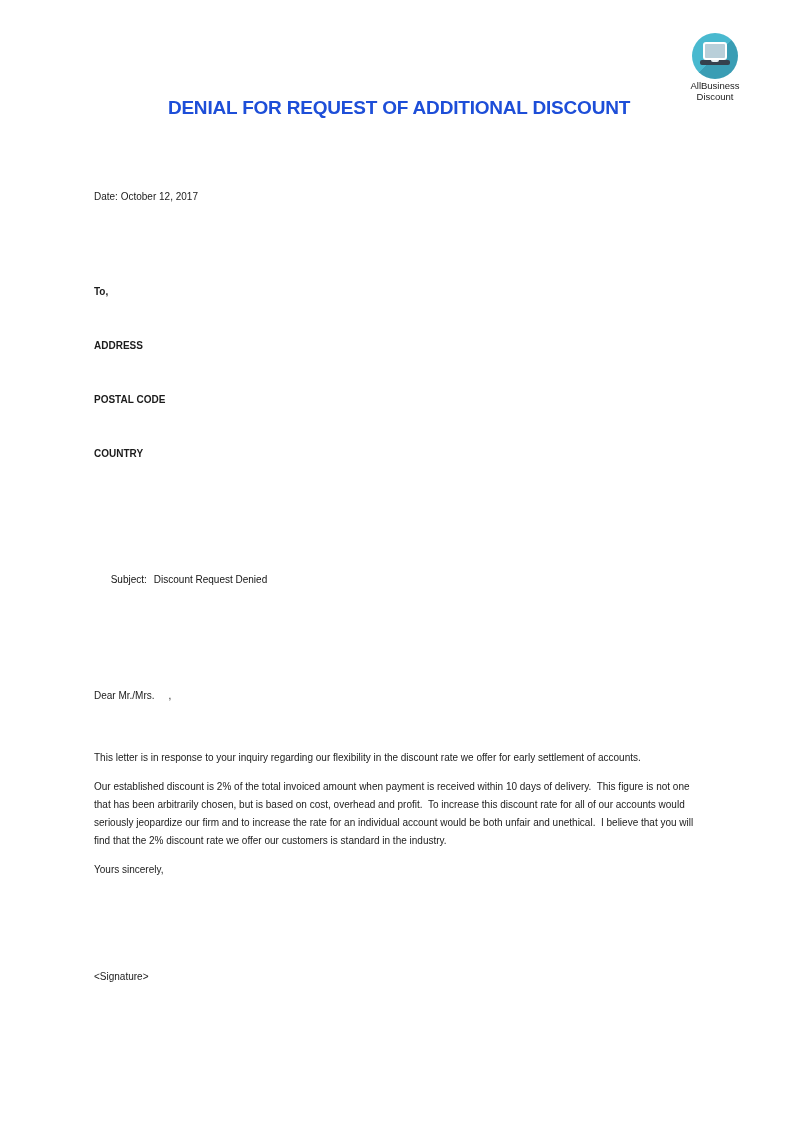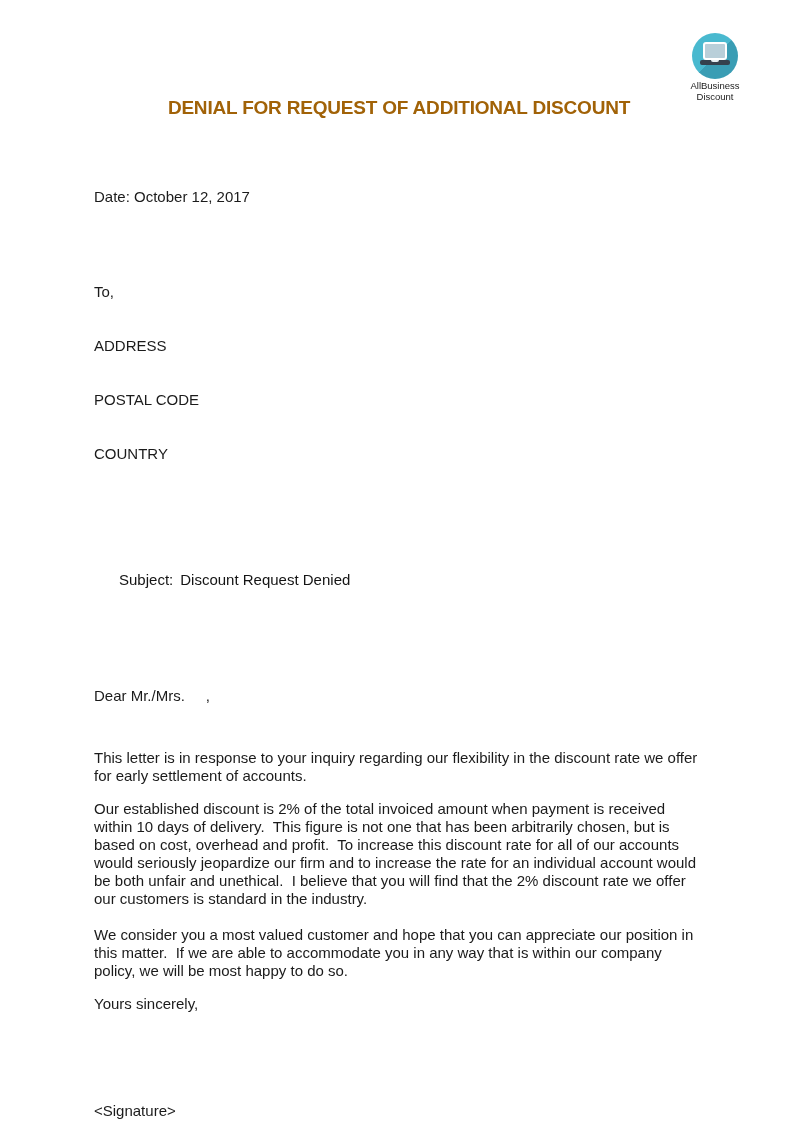--- a/index.html
+++ b/index.html
@@ -78,30 +78,30 @@
   .content {
     padding: 96px 89px 0 94px;
   }
   .title {
     margin: 0;
     text-align: center;
     font-size: 19px;
     line-height: 24px;
     font-weight: 700;
     letter-spacing: -0.2px;
-    color: #a16207;
+    color: #1d4ed8;
   }
   .txt {
-    font-size: 15px;
+    font-size: 10px;
     line-height: 18px;
     white-space: pre-wrap;
     color: #1b1b1b;
   }
   .date     { margin-top: 68px; }
-  .recipient{ margin-top: 41px; }
+  .recipient{ margin-top: 41px; font-weight: bold; }
   .subject  { margin-top: 54px; font-weight: 400; color: #141414; }
   .subject .subject-text { margin-left: 7px; }
   .salutation { margin-top: 80px; }
   .para-1   { margin-top: 44px; }
   .para-2   { margin-top: 11px; }
   .para-3   { margin-top: 18px; }
   .closing  { margin-top: 11px; }
   .signature{ margin-top: 53px; }
 </style>
 </head>
@@ -136,21 +136,20 @@
     <div class="txt subject">
       <span>Subject:</span><span class="subject-text">Discount Request Denied</span>
     </div>
 
     <div class="txt salutation">Dear Mr./Mrs.     ,</div>
 
     <p class="txt para-1">This letter is in response to your inquiry regarding our flexibility in the discount rate we offer for early settlement of accounts.</p>
 
     <p class="txt para-2">Our established discount is 2% of the total invoiced amount when payment is received within 10 days of delivery.  This figure is not one that has been arbitrarily chosen, but is based on cost, overhead and profit.  To increase this discount rate for all of our accounts would seriously jeopardize our firm and to increase the rate for an individual account would be both unfair and unethical.  I believe that you will find that the 2% discount rate we offer our customers is standard in the industry.</p>
 
-    <p class="txt para-3">We consider you a most valued customer and hope that you can appreciate our position in this matter.  If we are able to accommodate you in any way that is within our company policy, we will be most happy to do so.</p>
 
     <div class="txt closing">Yours sincerely,</div>
 
     <div class="txt signature">
       <div>&lt;Signature&gt;</div>
       
     </div>
 
   </div>
 </div>

